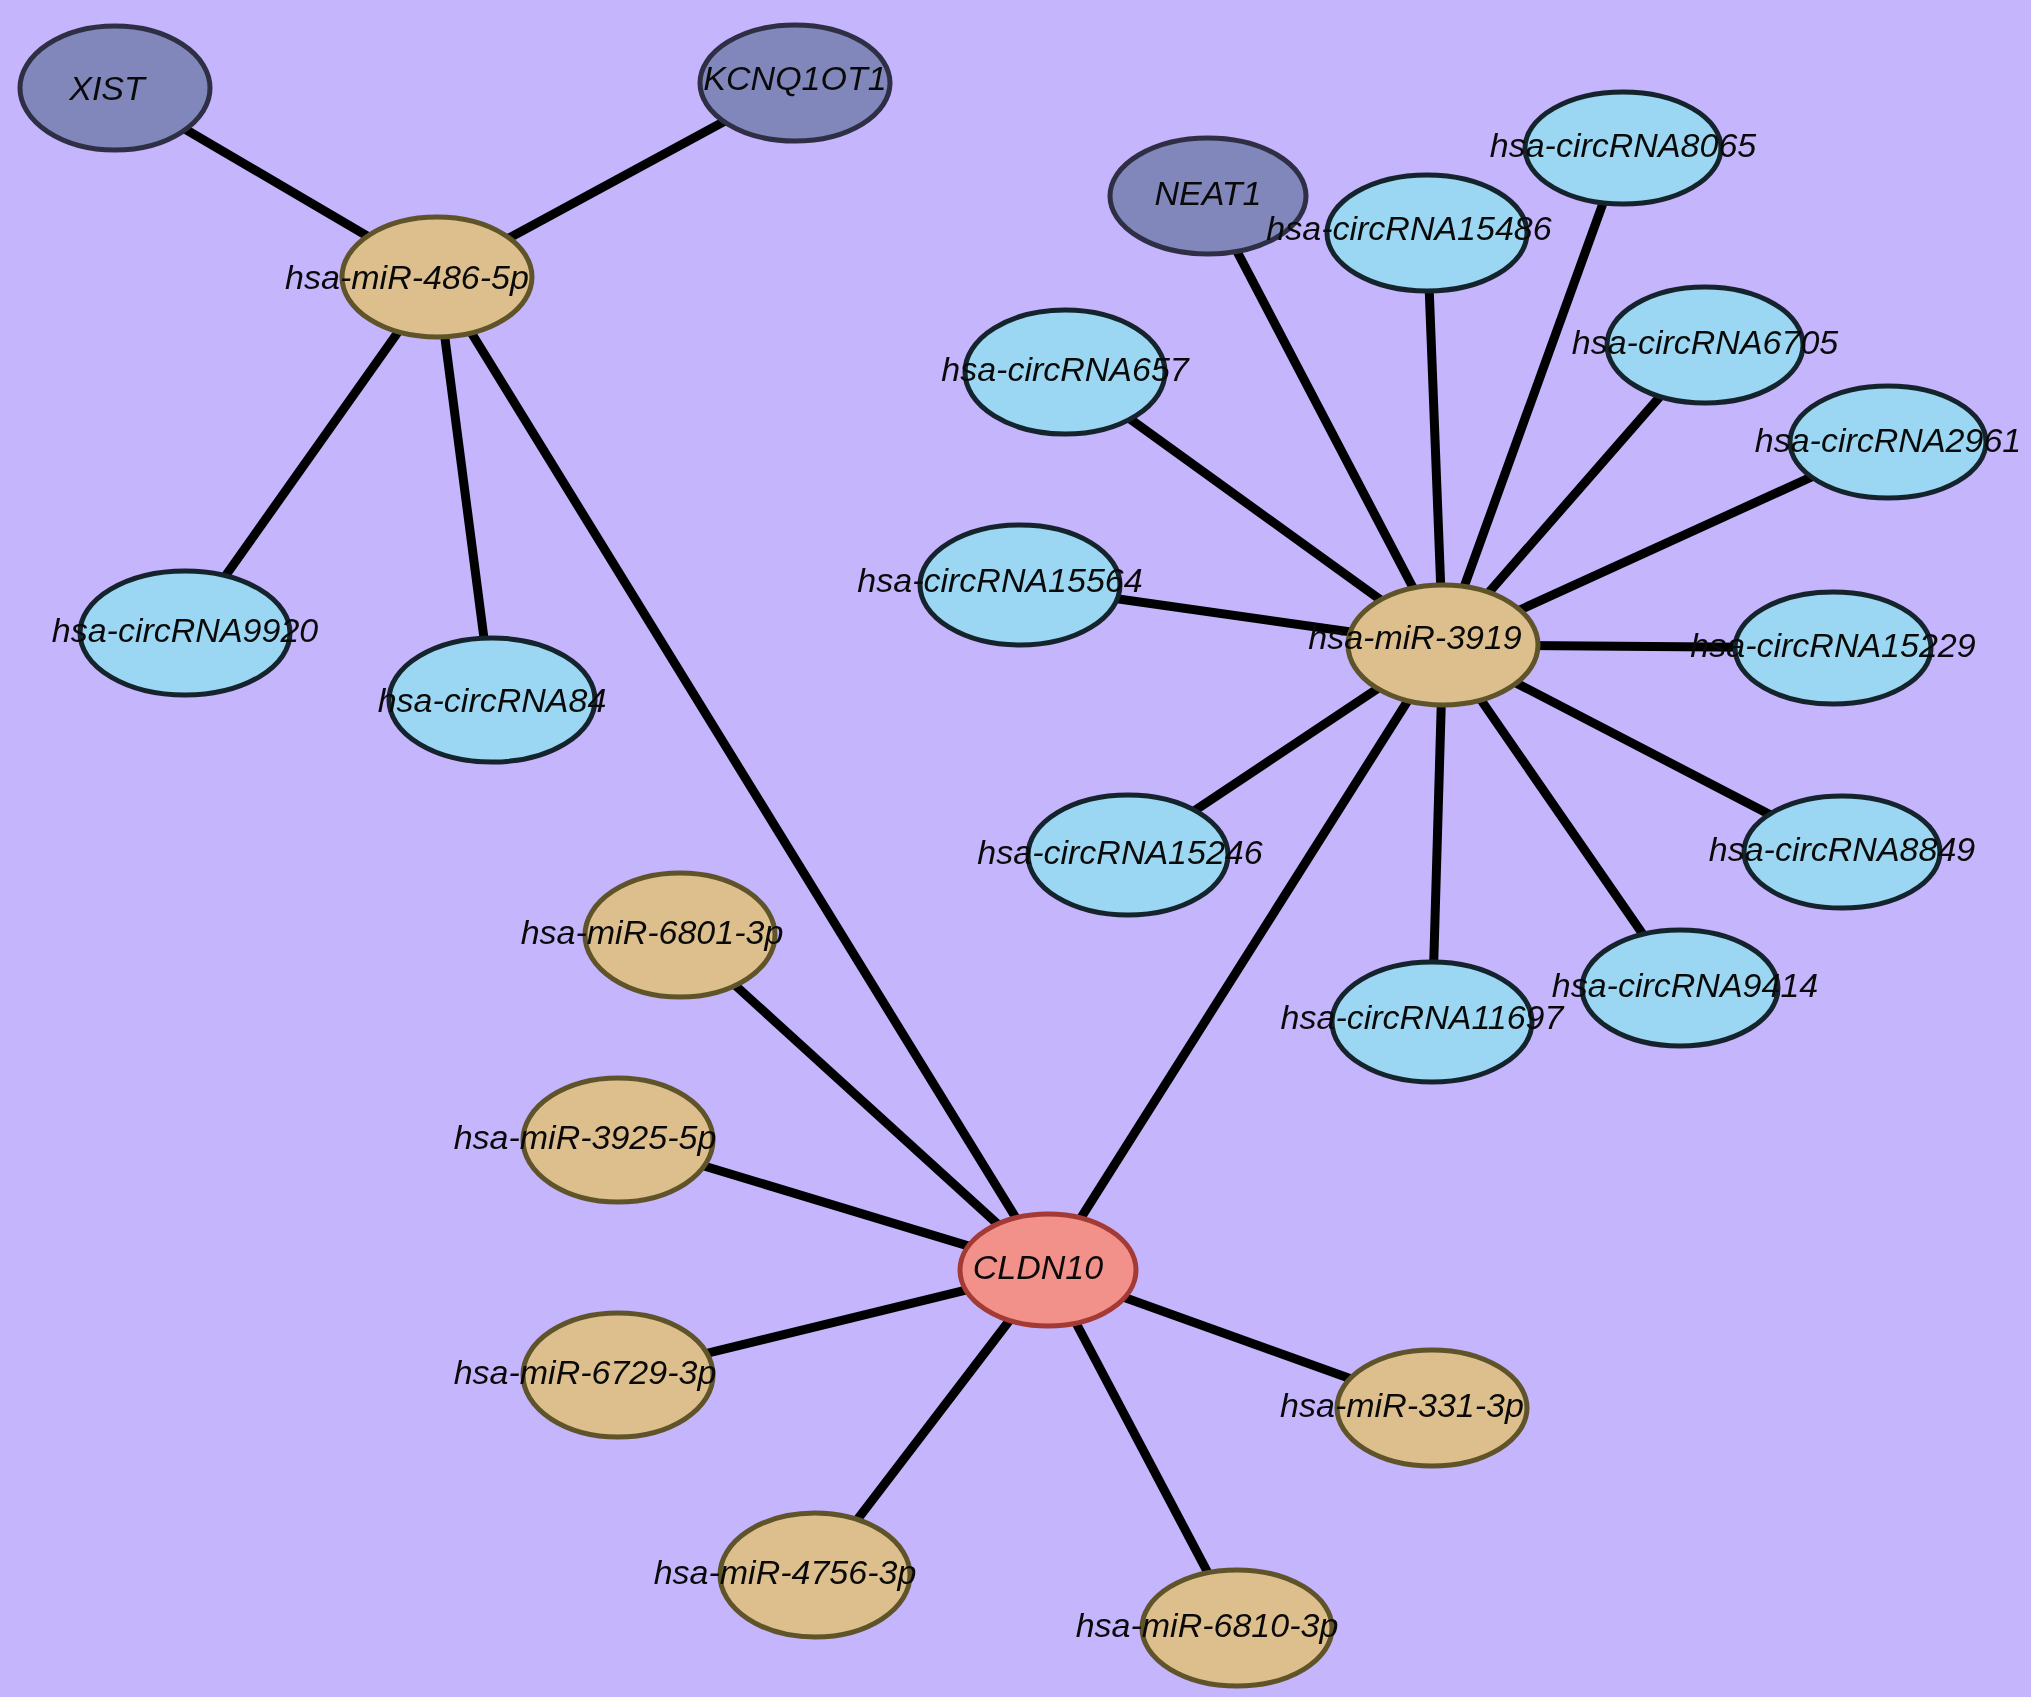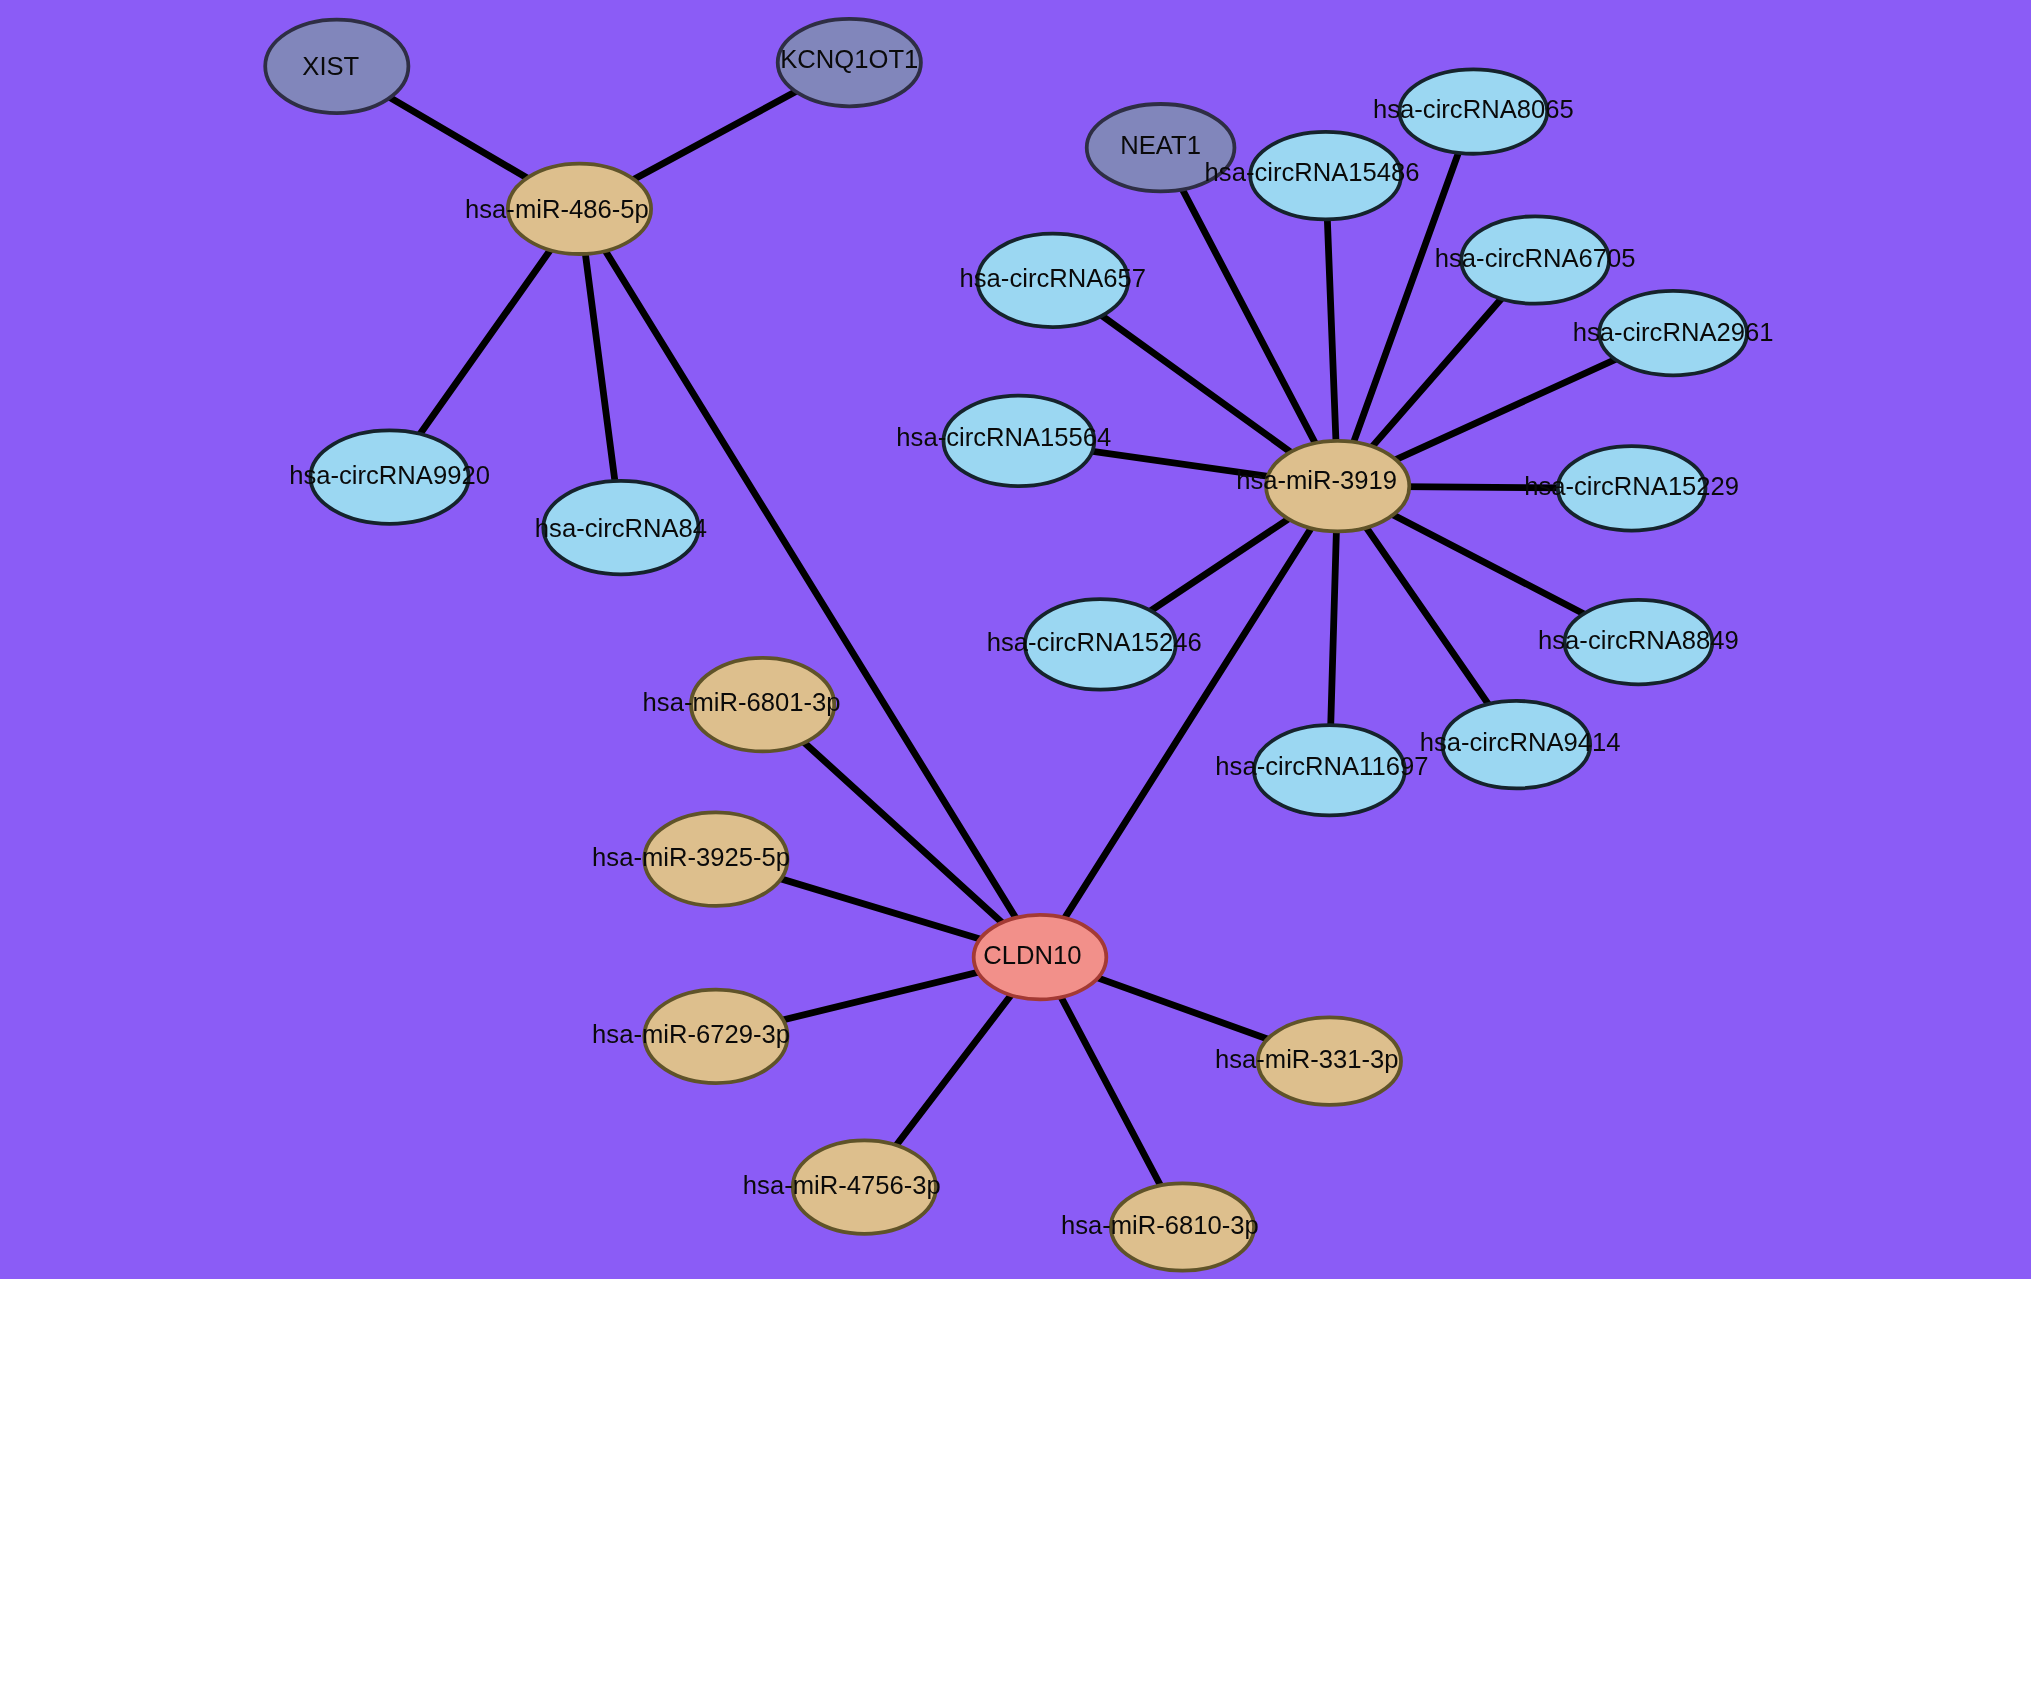--- a/index.html
+++ b/index.html
@@ -3,25 +3,26 @@
 <meta charset="utf-8">
 <style>
   html, body {
     margin: 0;
     padding: 0;
     background: #ffffff;
     font-family: "Liberation Sans", sans-serif;
   }
   .canvas-wrap {
     width: 2031px;
-    height: 1279px;
+    height: 1697px;
     max-width: 100%;
-    background: #8b5cf6;
+    background: #c4b5fd;
     position: relative;
     overflow: hidden;
+    font-style: italic;
   }
   svg.network {
     width: 100%;
     height: 100%;
     display: block;
   }
   svg.network text {
     font-family: "Liberation Sans", sans-serif;
     font-size: 34px;
     fill: #0a0a0a;

